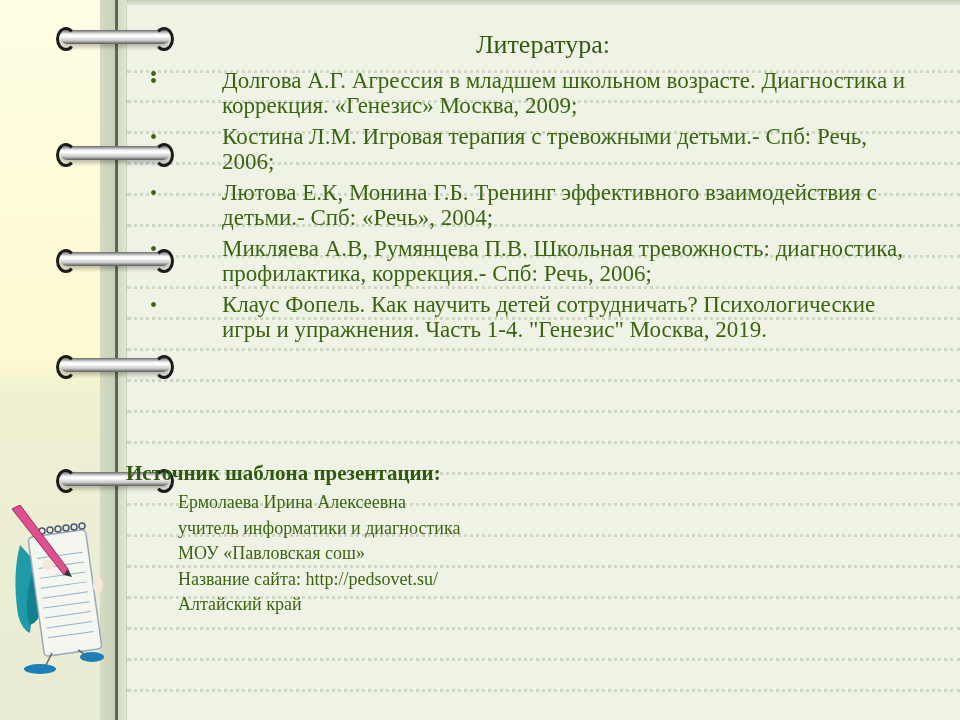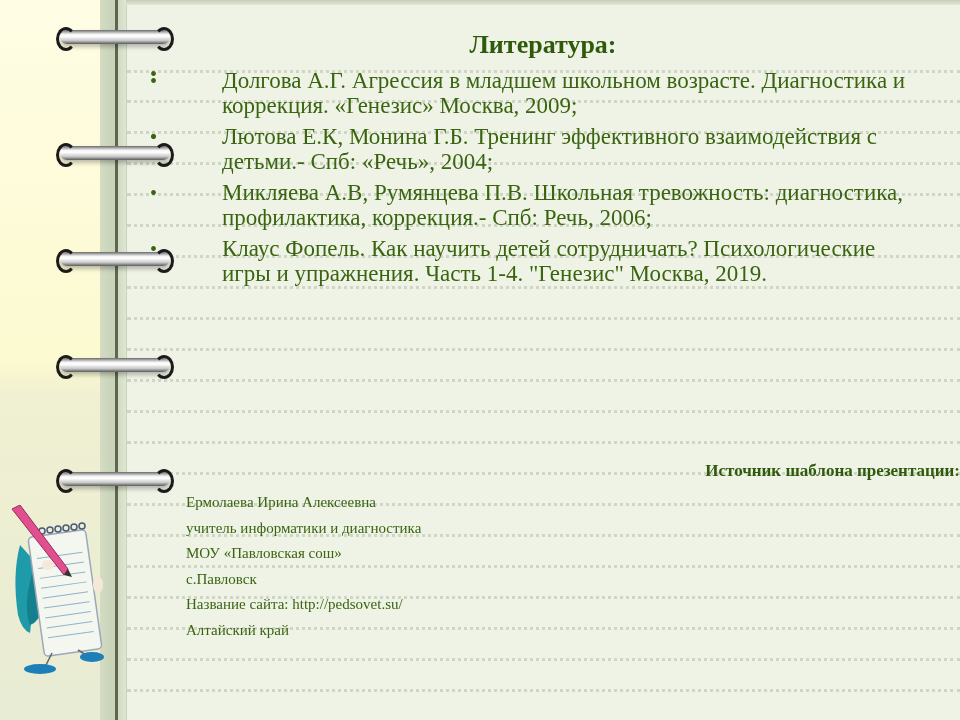--- a/index.html
+++ b/index.html
@@ -19,28 +19,28 @@
           border-top:3px dotted #cfd6c6; }
   .ring { position:absolute; left:60px; width:110px; height:14px;
           border-radius:8px;
           background: linear-gradient(180deg,#6a6a6a 0%, #f4f4f4 30%, #ffffff 45%, #c9c9c9 75%, #5a5a5a 100%);
           box-shadow: 0 3px 4px rgba(0,0,0,0.25); }
   .ring::before, .ring::after { content:""; position:absolute; top:-3px; width:14px; height:18px;
           border:3px solid #1b1b1b; border-radius:50%; }
   .ring::before { left:-4px; border-right-color:transparent; }
   .ring::after { right:-4px; border-left-color:transparent; }
   .title { position:absolute; left:126px; width:834px; top:30px; text-align:center;
-           font-weight:bold; font-size:26px; color:#2f5a0c; }
+           font-weight:normal; font-size:26px; color:#2f5a0c; }
   .refs { position:absolute; left:150px; top:62px; width:760px; margin:0; padding:0; list-style:none; }
   .refs li { position:relative; padding-left:72px; font-size:23px; line-height:24.5px; color:#3a6410;
              margin-bottom:7px; }
   .refs li .bullet { position:absolute; left:0; top:0; font-size:20px; color:#3a6410; }
-  .source-title { position:absolute; left:126px; width:834px; top:461px; text-align:right;
-                  font-weight:bold; font-size:17px; color:#2f5a0c; }
-  .author { position:absolute; left:178px; top:490px; font-size:15px; line-height:25.6px; color:#3a6410;margin-left:8px; }
+  .source-title { position:absolute; left:126px; width:834px; top:461px; text-align:left;
+                  font-weight:bold; font-size:21px; color:#2f5a0c; }
+  .author { position:absolute; left:178px; top:490px; font-size:18px; line-height:25.6px; color:#3a6410; }
   .mascot { position:absolute; left:8px; top:505px; width:100px; height:170px; }
 </style>
 </head>
 <body>
 
 <div class="left-bg"></div>
 <div class="spine"></div>
 <div class="page">
   <div class="rule" style="top:70px"></div>
   <div class="rule" style="top:100px"></div>
@@ -71,33 +71,32 @@
 <div class="ring" style="top:146px"></div>
 <div class="ring" style="top:252px"></div>
 <div class="ring" style="top:358px"></div>
 <div class="ring" style="top:472px"></div>
 
 <div class="title">Литература:</div>
 
 <ul class="refs">
   <li><span class="bullet">•</span></li>
   <li><span class="bullet">•</span><span>Долгова А.Г. Агрессия в младшем школьном возрасте. Диагностика и коррекция.  «Генезис» Москва, 2009;</span></li>
-  <li><span class="bullet">•</span></li>
+  <li><span class="bullet">•</span><span>Костина Л.М. Игровая терапия с тревожными детьми.- Спб: Речь, 2006;</span></li>
   <li><span class="bullet">•</span><span>Лютова Е.К, Монина Г.Б. Тренинг эффективного взаимодействия с детьми.- Спб: «Речь», 2004;</span></li>
   <li><span class="bullet">•</span><span>Микляева А.В, Румянцева П.В. Школьная тревожность: диагностика, профилактика, коррекция.- Спб: Речь, 2006;</span></li>
   <li><span class="bullet">•</span><span>Клаус Фопель. Как научить детей сотрудничать? Психологические игры и упражнения. Часть 1-4. "Генезис" Москва, 2019.</span></li>
 </ul>
 
 <div class="source-title">Источник шаблона презентации:</div>
 
 <div class="author">
   <div>Ермолаева Ирина Алексеевна</div>
   <div>учитель информатики и диагностика</div>
   <div>МОУ «Павловская сош»</div>
-  <div>с.Павловск</div>
   <div>Название сайта: http://pedsovet.su/</div>
   <div>Алтайский край</div>
 </div>
 
 <svg class="mascot" viewBox="0 0 100 170">
   <path d="M12 40 Q4 70 10 110 Q14 125 22 128 L30 60 Z" fill="#1f9aa8"></path>
   <path d="M22 120 Q40 115 36 60 Q30 55 26 62 Q14 100 22 120 Z" fill="#13808e"></path>
   <rect x="28" y="28" width="58" height="120" rx="4" transform="rotate(-8 57 88)" fill="#f4f6f0" stroke="#9aa8b8" stroke-width="1.5"></rect>
   <g stroke="#8fb3c8" stroke-width="1" transform="rotate(-8 57 88)">
     <line x1="34" y1="50" x2="80" y2="50"></line>

